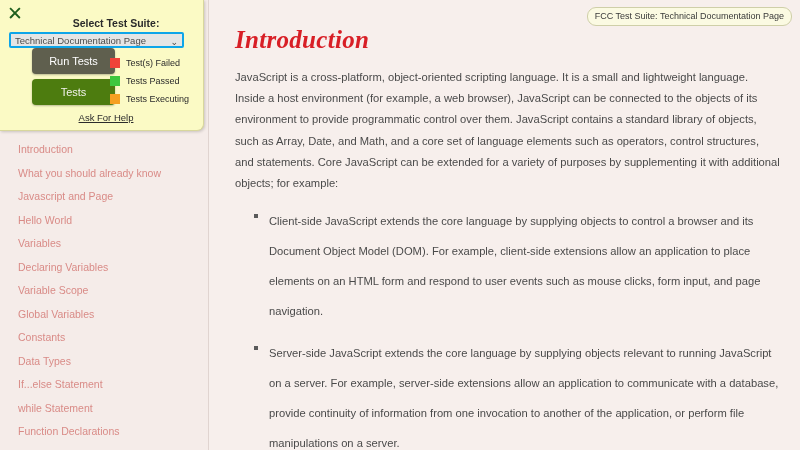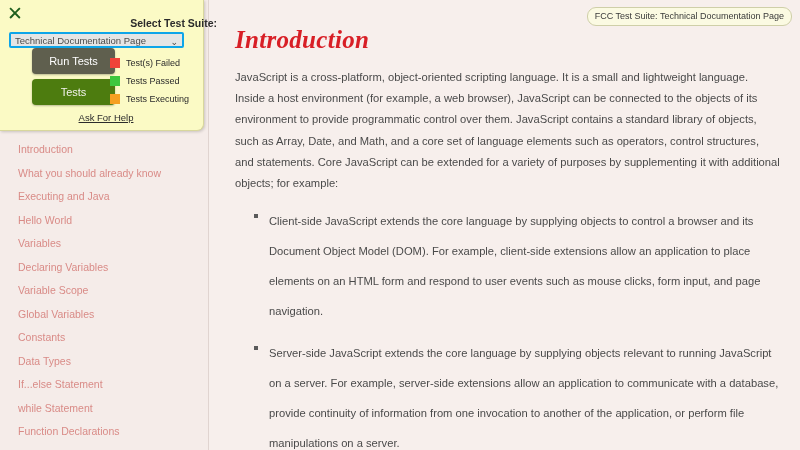--- a/index.html
+++ b/index.html
@@ -154,24 +154,24 @@
     font-size: 19px;
     font-weight: bold;
     color: #1d5e1d;
     line-height: 1;
     cursor: pointer;
     font-family: "DejaVu Sans", sans-serif;
   }
 
   #suite-label {
     position: absolute;
-    left: 13px;
+    left: 1px;
     top: 17px;
     width: 204px;
-    text-align: right;
+    text-align: center;
     padding-left: 26px;
     font-size: 10.5px;
     font-weight: bold;
     color: #2b2b2b;
   }
 
   #suite-select {
     position: absolute;
     left: 9px;
     top: 32px;
@@ -268,21 +268,21 @@
 <nav id="sidebar">
   <div id="watermark">JS Documentation</div>
   <ul id="nav-list">
     <li class="nav-item">
         <a class="nav-link" href="#">Introduction</a>
       </li>
     <li class="nav-item">
         <a class="nav-link" href="#">What you should already know</a>
       </li>
     <li class="nav-item">
-        <a class="nav-link" href="#">Executing and Java</a>
+        <a class="nav-link" href="#">Javascript and Page</a>
       </li>
     <li class="nav-item">
         <a class="nav-link" href="#">Hello World</a>
       </li>
     <li class="nav-item">
         <a class="nav-link" href="#">Variables</a>
       </li>
     <li class="nav-item">
         <a class="nav-link" href="#">Declaring Variables</a>
       </li>

